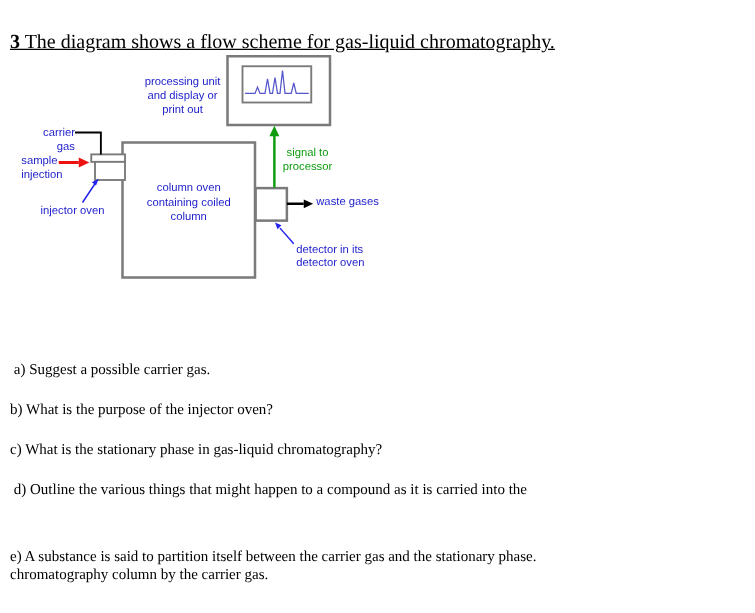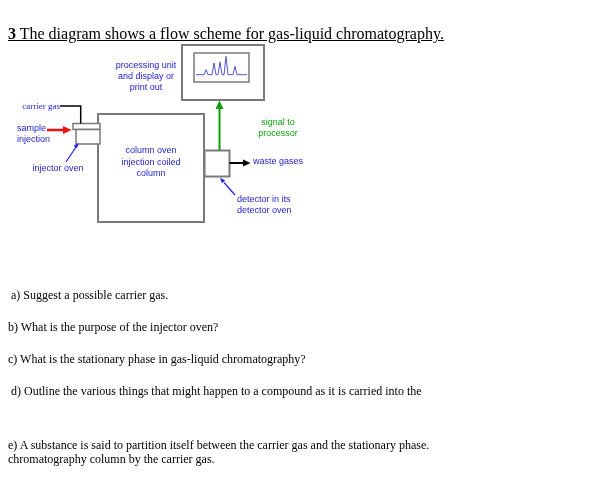--- a/index.html
+++ b/index.html
@@ -32,21 +32,21 @@
     height: 205px;
   }
   .diagram svg { position: absolute; left: 0; top: 0; }
   .dlabel {
     position: absolute;
     font-family: "Liberation Sans", sans-serif;
     font-size: 9px;
     line-height: 11px;
     color: var(--label-blue);
   }
-  .dlabel.green { color: var(--signal-green); padding-left: 32px; }
+  .dlabel.green { color: var(--signal-green); }
   .dlabel .ln { display: block; }
 
   .box    { fill: #ffffff; stroke: var(--box-border); stroke-width: 2; }
   .screen { fill: #ffffff; stroke: var(--box-border); stroke-width: 1.5; }
   .inj    { fill: #ffffff; stroke: var(--box-border); stroke-width: 1.5; }
   .trace  { fill: none; stroke: var(--trace-blue); stroke-width: 1; }
   .blk-line { fill: none; stroke: var(--line-black); stroke-width: 1.5; }
   .blk-arrow { fill: none; stroke: var(--line-black); stroke-width: 2; }
   .blk-head  { fill: var(--line-black); stroke: none; }
   .red-arrow { fill: none; stroke: var(--arrow-red); stroke-width: 2.5; }
@@ -98,42 +98,42 @@
       <line class="blk-arrow" x1="229.5" y1="123" x2="243" y2="123"></line>
       <polygon class="blk-head" points="243,119.5 250.5,123 243,126.5"></polygon>
 
       <line class="blu-arrow" x1="66" y1="122" x2="76" y2="107"></line>
       <polygon class="blu-head" points="79,103 76.8,108.3 73.5,105.8"></polygon>
 
       <line class="blu-arrow" x1="235" y1="155" x2="224" y2="142.5"></line>
       <polygon class="blu-head" points="220,138 225.2,140.2 222,143.3"></polygon>
     </svg>
 
-    <div class="dlabel" style="left:18px; top:61px; width:42px; text-align:right;font-family:Liberation Serif, serif;">
+    <div class="dlabel" style="left:18px; top:61px; width:42px; text-align:right;">
       <span class="ln">carrier gas</span>
     </div>
 
     <div class="dlabel" style="left:17px; top:83px; width:40px;">
       <span class="ln">sample</span>
       <span class="ln">injection</span>
     </div>
 
     <div class="dlabel" style="left:28px; top:123px; width:60px;text-align:center;">
       <span class="ln">injector oven</span>
     </div>
 
     <div class="dlabel" style="left:112px; top:20px; width:68px; text-align:center;">
       <span class="ln">processing unit</span>
       <span class="ln">and display or</span>
       <span class="ln">print out</span>
     </div>
 
     <div class="dlabel" style="left:106px; top:105px; width:90px; text-align:center; line-height:11.5px;">
       <span class="ln">column oven</span>
-      <span class="ln">injection coiled</span>
+      <span class="ln">containing coiled</span>
       <span class="ln">column</span>
     </div>
 
     <div class="dlabel green" style="left:222px; top:77px; width:48px; text-align:center;">
       <span class="ln">signal to</span>
       <span class="ln">processor</span>
     </div>
 
     <div class="dlabel" style="left:253px; top:116px; width:60px;">
       <span class="ln">waste gases</span>

